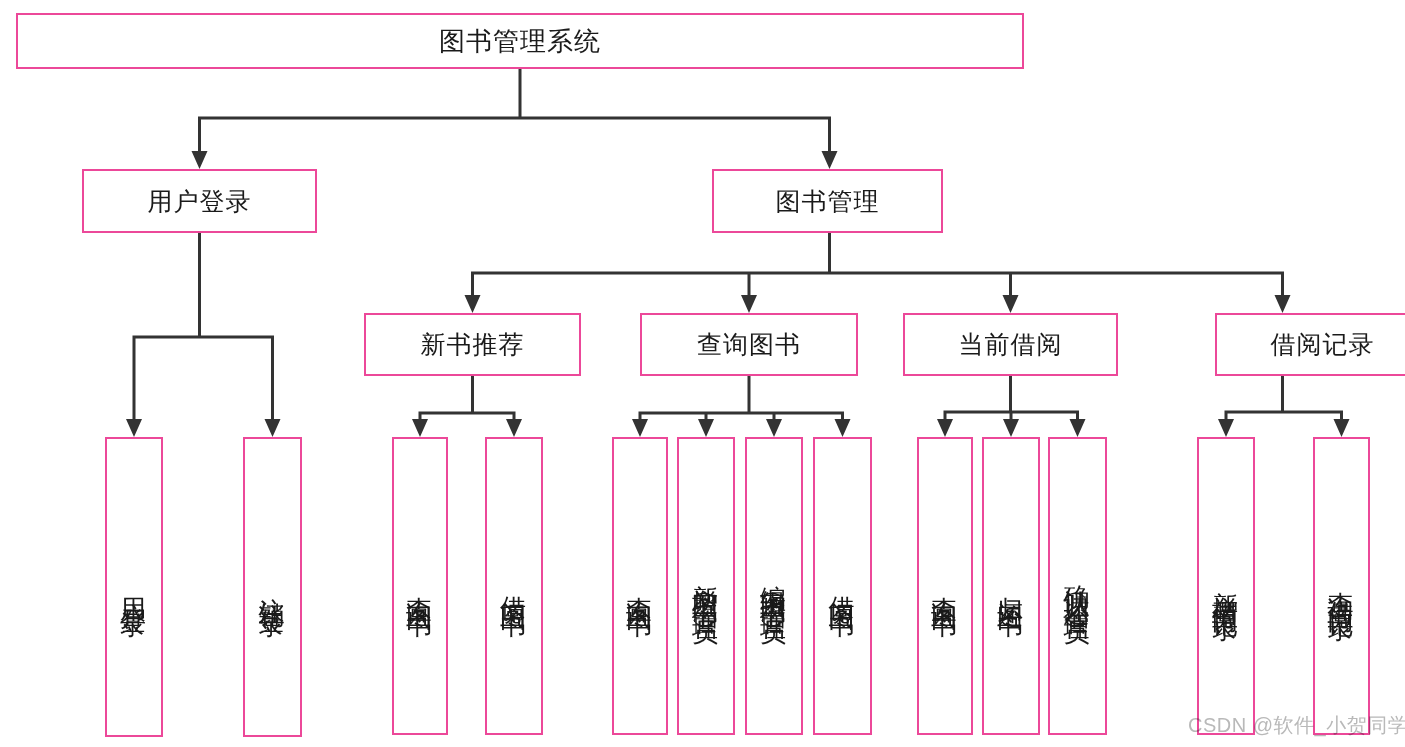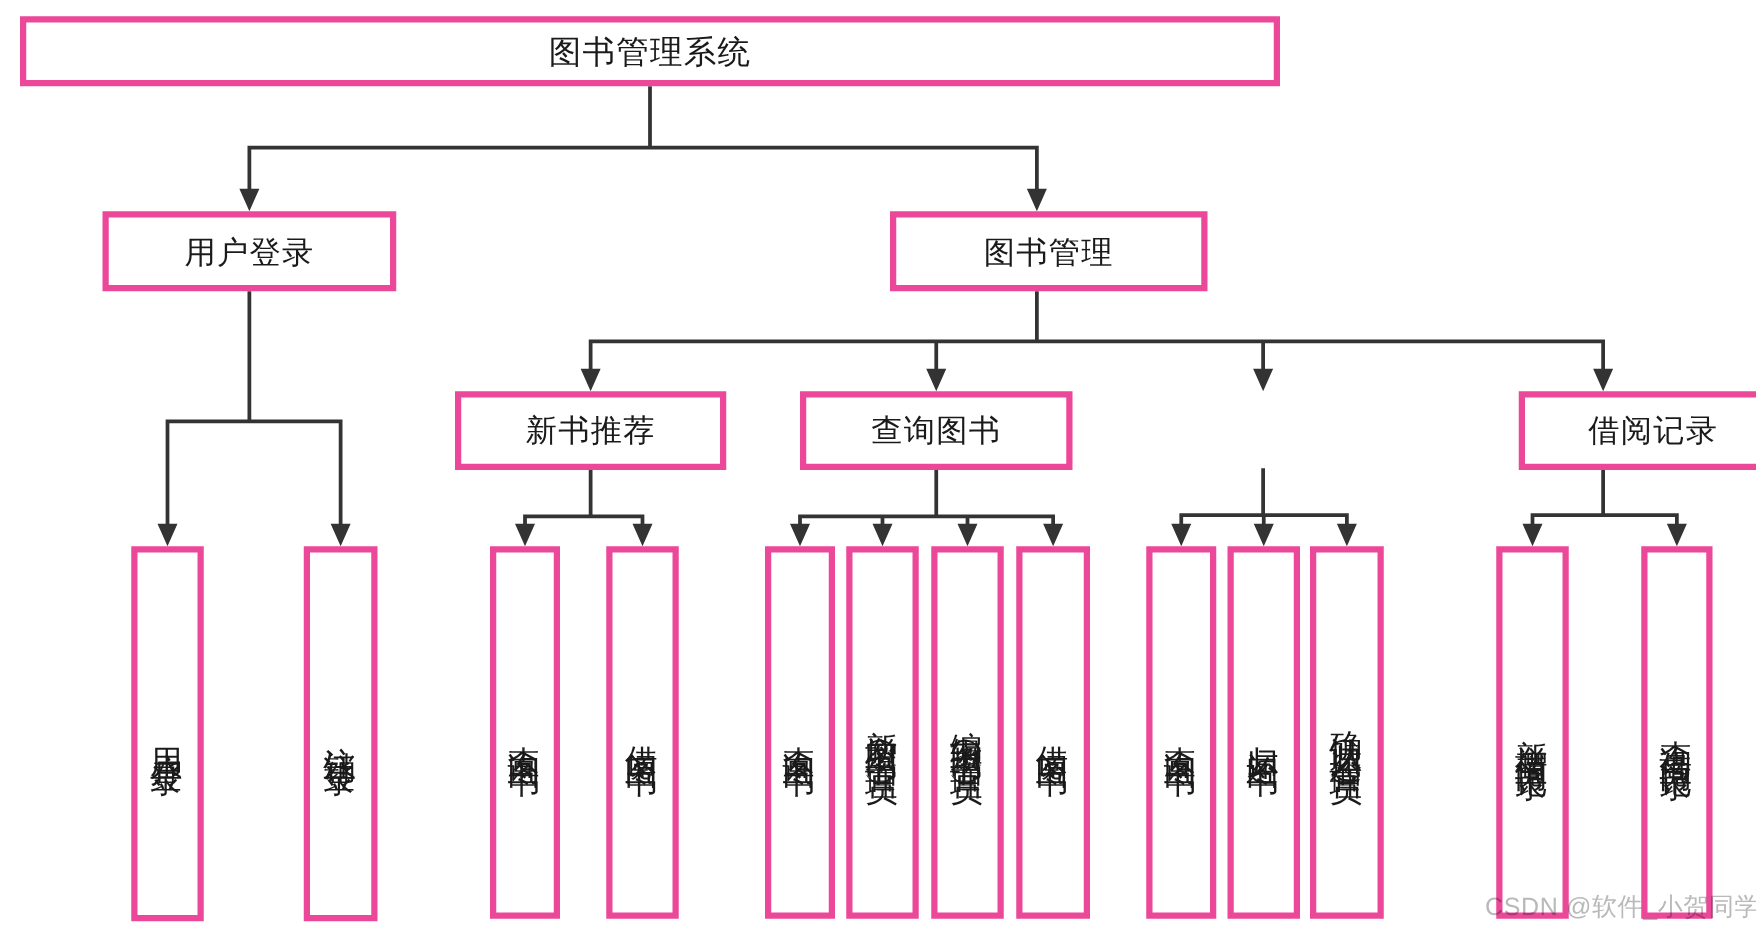--- a/index.html
+++ b/index.html
@@ -16,21 +16,21 @@
 
   .connectors {
     position: absolute;
     left: 0; top: 0;
     width: 1405px; height: 747px;
     z-index: 1;
   }
 
   .node {
     position: absolute;
-    border: 5px solid #ec4899;
+    border: 2px solid #ec4899;
     background: #ffffff;
     color: #1a1a1a;
     display: flex;
     align-items: center;
     justify-content: center;
     z-index: 2;
     white-space: nowrap;
   }
 
   .node.h { font-size: 25px; letter-spacing: 1px; }
@@ -100,24 +100,25 @@
              M937 419 L953 419 L945 437 Z
              M1003 419 L1019 419 L1011 437 Z
              M1069.5 419 L1085.5 419 L1077.5 437 Z
              M1218 419 L1234 419 L1226 437 Z
              M1333.5 419 L1349.5 419 L1341.5 437 Z"></path>
   </svg>
 
   <div class="node h title" style="left:16px; top:13px; width:1008px; height:56px;">图书管理系统</div>
 
   <div class="node h" style="left:82px; top:169px; width:235px; height:64px;">用户登录</div>
-  <div class="node h" style="left:712px; top:169px; width:254px; height:64px;font-family:Liberation Serif, serif;">图书管理</div>
+  <div class="node h" style="left:712px; top:169px; width:231px; height:64px;font-family:Liberation Serif, serif;">图书管理</div>
 
   <div class="node h" style="left:364px; top:313px; width:217px; height:63px;">新书推荐</div>
   <div class="node h" style="left:640px; top:313px; width:218px; height:63px;">查询图书</div>
+  <div class="node h" style="left:903px; top:313px; width:215px; height:63px;">当前借阅</div>
   <div class="node h" style="left:1175px; top:313px; width:215px; height:63px;margin-left:40px;">借阅记录</div>
 
   <div class="node v" style="left:105px; top:437px; width:58px; height:300px;">用户登录</div>
   <div class="node v" style="left:243px; top:437px; width:59px; height:300px;">注销登录</div>
 
   <div class="node v" style="left:392px; top:437px; width:56px; height:298px;">查询图书</div>
   <div class="node v" style="left:485px; top:437px; width:58px; height:298px;">借阅图书</div>
 
   <div class="node v" style="left:612px; top:437px; width:56px; height:298px;">查询图书</div>
   <div class="node v" style="left:677px; top:437px; width:58px; height:298px;">新增图书（管理员）</div>

